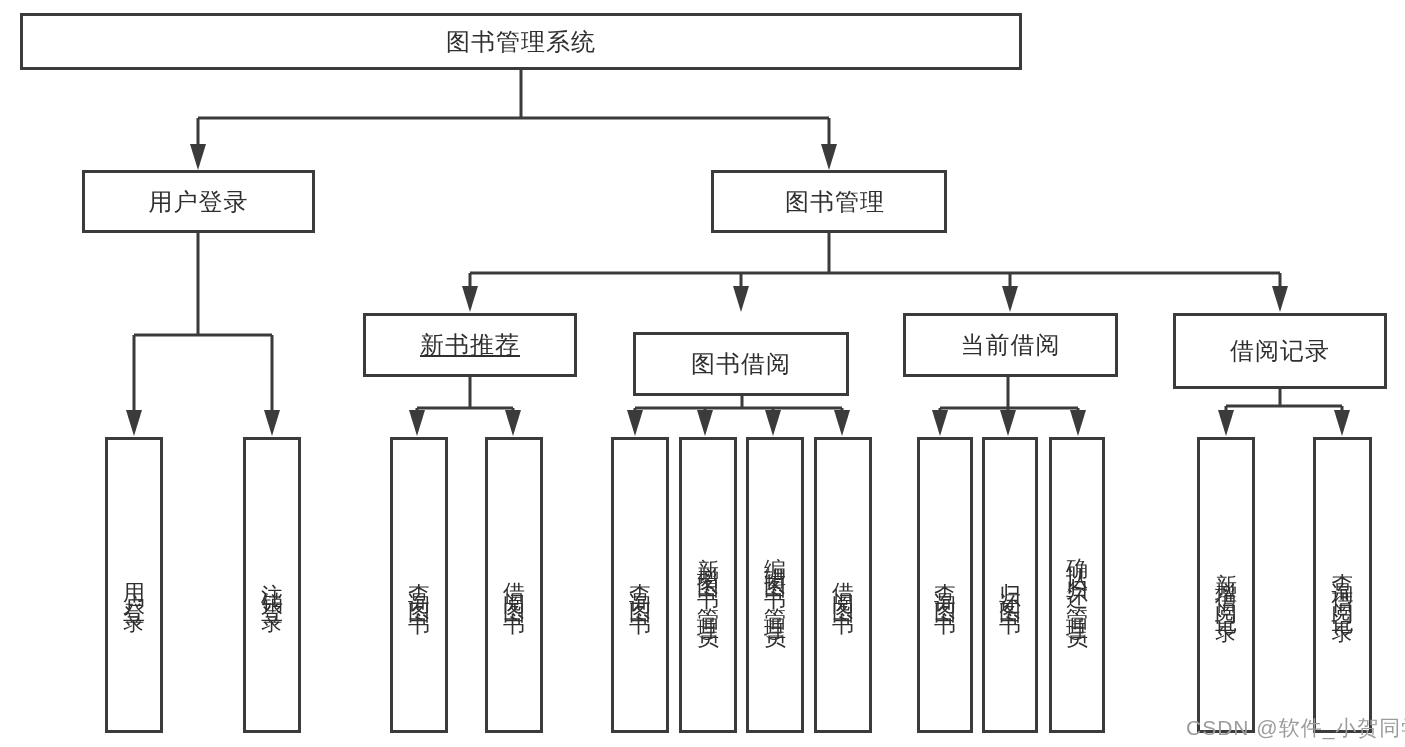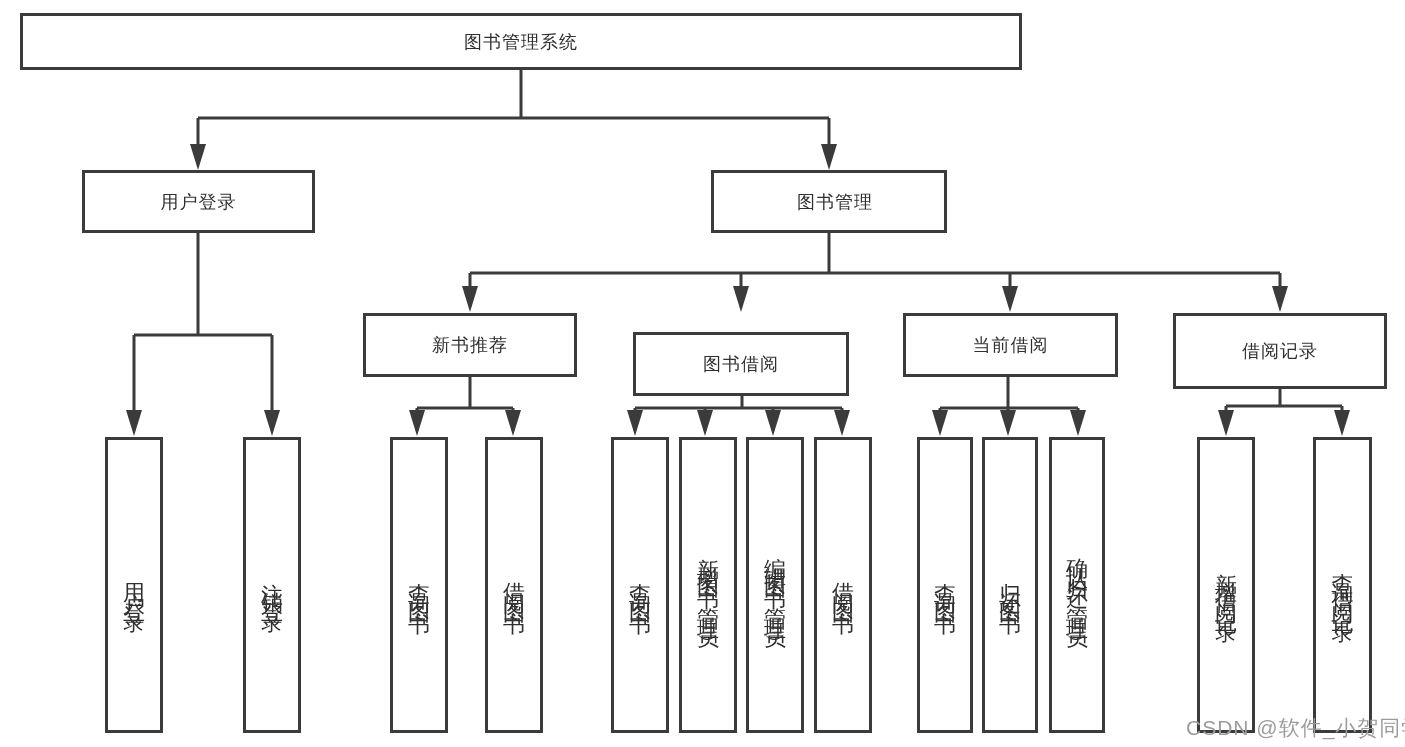--- a/index.html
+++ b/index.html
@@ -22,21 +22,21 @@
   .node {
     position: absolute;
     background: #ffffff;
     border: 3px solid #3b3b3b;
     color: #2f2f2f;
     display: flex;
     align-items: center;
     justify-content: center;
   }
   .hbox {
-    font-size: 18px;
+    font-size: 24px;
     letter-spacing: 1px;
   }
   .vbox {
     top: 437px;
     width: 58px;
     height: 296px;
     font-size: 22px;
   }
   .vbox span {
     writing-mode: vertical-rl;
@@ -104,21 +104,21 @@
     <span>图书管理系统</span>
   </div>
 
   <div class="node hbox" style="left:82px; top:170px; width:233px; height:63px;">
     <span>用户登录</span>
   </div>
   <div class="node hbox" style="left:711px; top:170px; width:236px; height:63px;padding-left:12px;">
     <span>图书管理</span>
   </div>
 
-  <div class="node hbox" style="left:363px; top:313px; width:214px; height:64px;">
+  <div class="node hbox" style="left:363px; top:313px; width:214px; height:64px;text-decoration:underline;">
     <span>新书推荐</span>
   </div>
   <div class="node hbox" style="left:633px; top:313px; width:216px; height:64px;margin-top:19px;">
     <span>图书借阅</span>
   </div>
   <div class="node hbox" style="left:903px; top:313px; width:215px; height:64px;">
     <span>当前借阅</span>
   </div>
   <div class="node hbox" style="left:1173px; top:313px; width:214px; height:76px;">
     <span>借阅记录</span>

